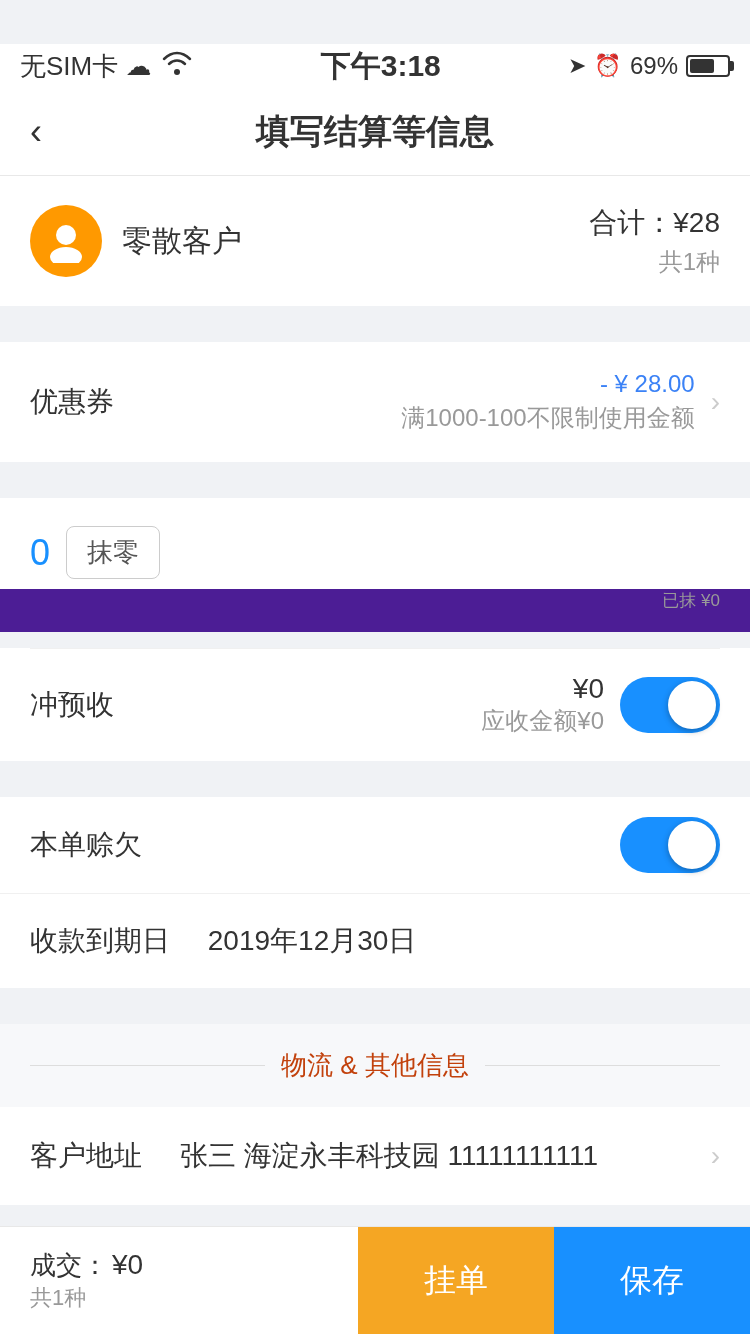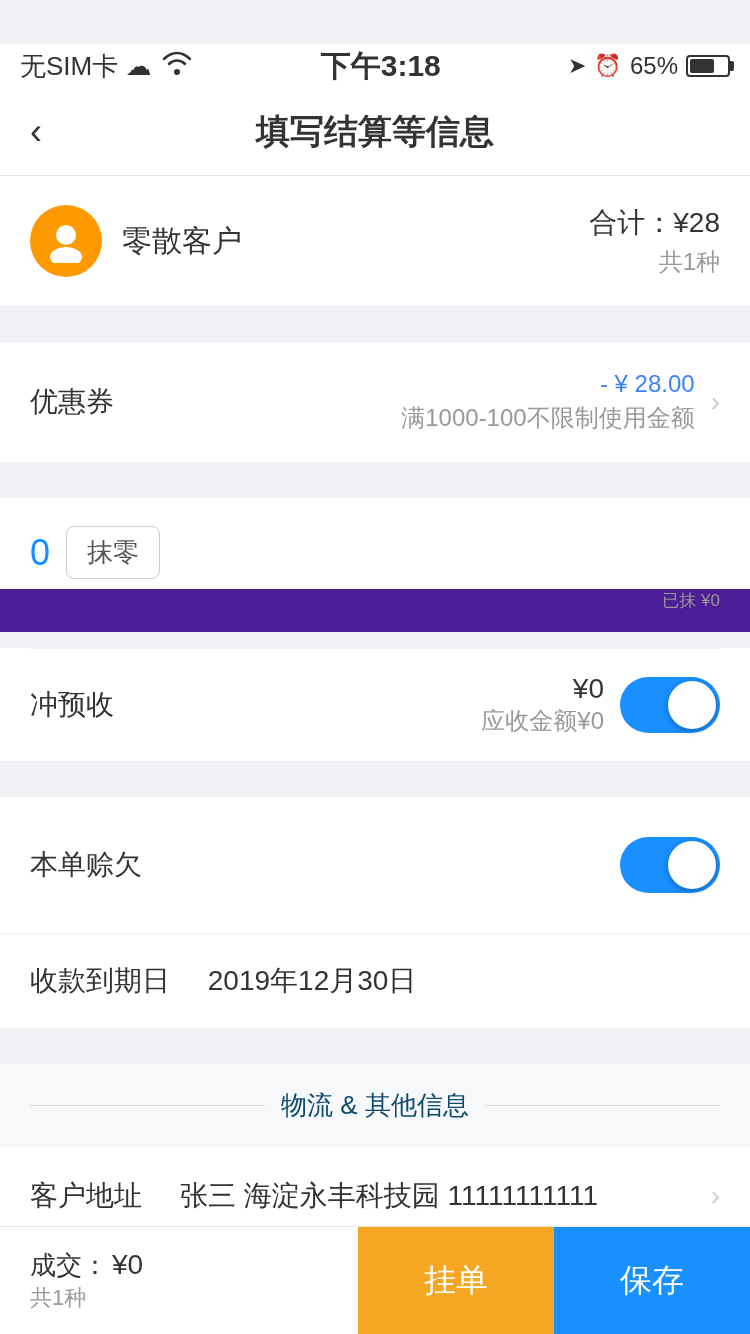--- a/index.html
+++ b/index.html
@@ -266,21 +266,21 @@
       border-radius: 50%;
       background: #fff;
       box-shadow: 0 2px 6px rgba(0,0,0,0.3);
     }
 
     
     .debt-row {
       display: flex;
       align-items: center;
       justify-content: space-between;
-      padding: 40px 30px;
+      padding: 20px 30px;
       background: #fff;
     }
     .debt-label {
       font-size: 28px;
       color: #333;
     }
 
     
     .due-row {
       padding: 28px 30px;
@@ -288,21 +288,21 @@
       font-size: 28px;
       color: #333;
       border-top: 1px solid #f0f0f0;
     }
 
     
     .logistics-header {
       background: #f7f8fa;
       padding: 24px 30px;
       text-align: center;
-      color: #0c4a6e;
+      color: #c2410c;
       font-size: 26px;
       display: flex;
       align-items: center;
       justify-content: center;
       gap: 16px;
     }
     .logistics-line {
       flex: 1;
       height: 1px;
       background: #ddd;
@@ -396,21 +396,21 @@
         <path d="M16 18a3 3 0 1 1 0 6 3 3 0 0 1 0-6z" fill="#333"></path>
         <path d="M8 13c2.2-2.1 5.2-3.4 8-3.4s5.8 1.3 8 3.4" stroke="#333" stroke-width="2.5" fill="none" stroke-linecap="round"></path>
         <path d="M3 8C7.3 3.8 11.4 2 16 2s8.7 1.8 13 6" stroke="#333" stroke-width="2.5" fill="none" stroke-linecap="round"></path>
       </svg>
     </span>
   </div>
   <div class="status-center">下午3:18</div>
   <div class="status-right">
     <span style="font-size:22px;">➤</span>
     <span style="font-size:22px;">⏰</span>
-    <span>65%</span>
+    <span>69%</span>
     <div class="battery">
       <div class="battery-fill"></div>
     </div>
   </div>
 </div>
 
 <div class="nav-bar">
   <span class="nav-back">‹</span>
   <span class="nav-title">填写结算等信息</span>
 </div>

